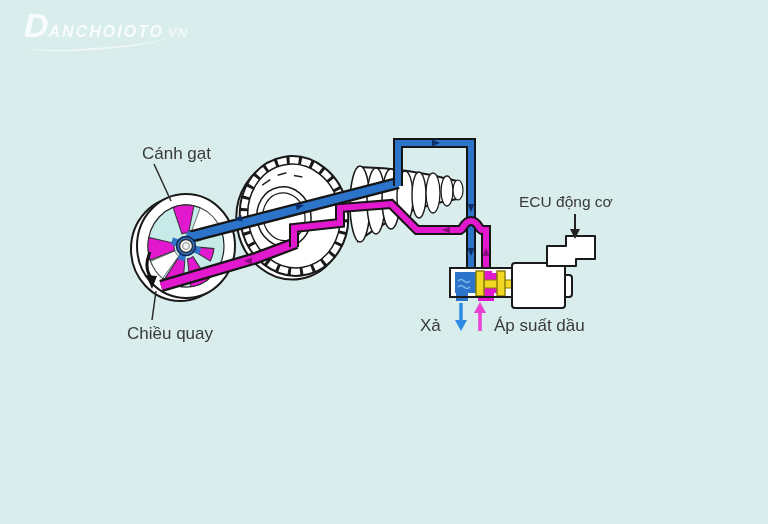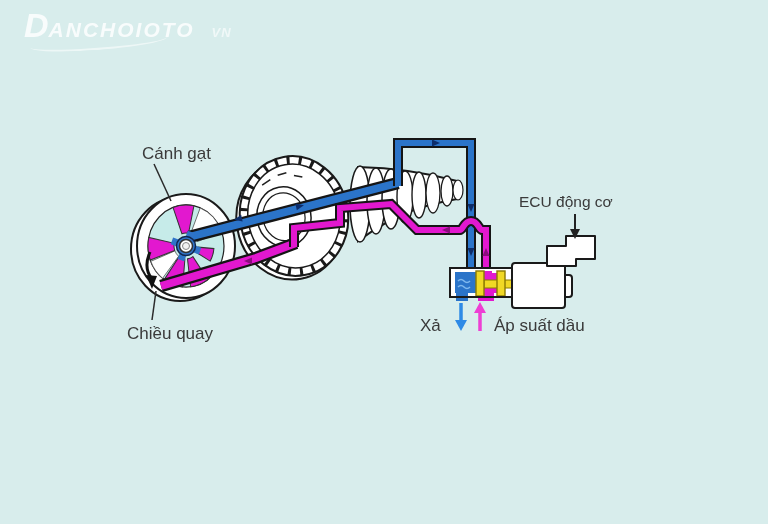--- a/index.html
+++ b/index.html
@@ -12,22 +12,22 @@
   }
   
   .logo{
     position:absolute;left:24px;top:8px;
     color:rgba(255,255,255,0.82);
     font-style:italic;font-weight:bold;
     white-space:nowrap;
     user-select:none;
   }
   .logo-d{font-size:34px;line-height:34px;}
-  .logo-rest{font-size:21px;letter-spacing:2px;}
-  .logo-vn{font-size:13px;letter-spacing:1px;opacity:.75;margin-left:17px;}
+  .logo-rest{font-size:16px;letter-spacing:2px;}
+  .logo-vn{font-size:13px;letter-spacing:1px;opacity:.75;margin-left:4px;}
   .logo-swoosh{
     position:absolute;left:6px;top:26px;width:138px;height:14px;
     border-bottom:2px solid rgba(255,255,255,0.55);
     border-radius:0 0 70% 40%;
     transform:rotate(-3deg);
   }
   
   svg{position:absolute;left:0;top:0;}
   svg text{
     font-family:"Liberation Sans", sans-serif;

